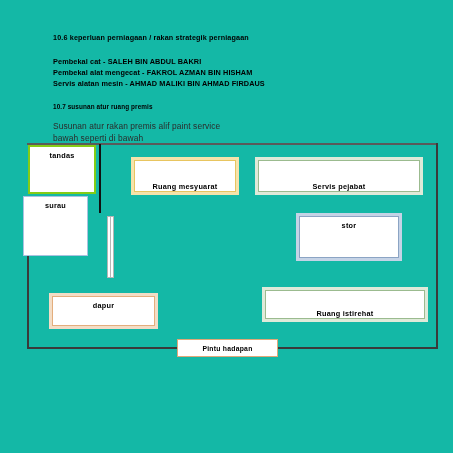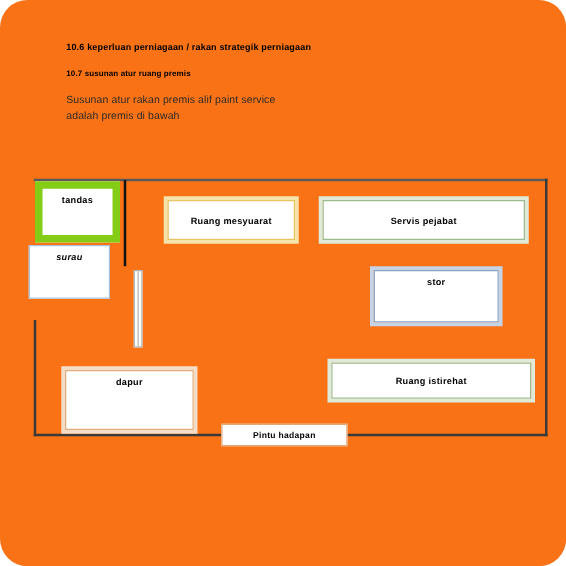--- a/index.html
+++ b/index.html
@@ -13,22 +13,21 @@
     position: relative;
     overflow: hidden;
     font-family: "Liberation Sans", sans-serif;
     color: #000000;
     -webkit-font-smoothing: antialiased;
   }
 
   .page {
     position: absolute;
     inset: 0;
-    background: #f97316;
-    border-radius: 22px;
+    background: #14b8a6;
   }
 
   
   .doc-text {
     position: absolute;
     left: 53px;
     top: 33px;
     width: 340px;
   }
   .heading {
@@ -116,33 +115,32 @@
     box-sizing: border-box;
     display: flex;
     justify-content: center;
   }
   .room .label {
     font-size: 7.3px;
     font-weight: bold;
     letter-spacing: 0.25px;
     white-space: nowrap;
   }
-  .room.center-v { align-items: center; }
+  .room.center-v { align-items: flex-end; }
   .room.top-lbl { align-items: flex-start; }
   .room.top-lbl .label { margin-top: 4px; }
 
   
   .room-tandas {
     left: 28px; top: 145px; width: 68px; height: 49px;
-    border: 6px solid #84cc16;
+    border: 2px solid #84cc16;
   }
   .room-surau {
-    left: 23px; top: 196px; width: 65px; height: 43px;
+    left: 23px; top: 196px; width: 65px; height: 60px;
     border: 1px solid #a9c2e0;
-    font-style: italic;
   }
 
   
   .room-mesyuarat {
     left: 134px; top: 160px; width: 102px; height: 32px;
     border: 1px solid #e8c560;
     outline: 3px solid #f5e3ab;
     outline-offset: 0px;
   }
   
@@ -158,21 +156,21 @@
     margin-top: 12px;
   }
   
   .room-stor {
     left: 299px; top: 216px; width: 100px; height: 42px;
     border: 1px solid #8ba4c4;
     outline: 3px solid #c5d3e6;
   }
   
   .room-dapur {
-    left: 52px; top: 296px; width: 103px; height: 48px;
+    left: 52px; top: 296px; width: 103px; height: 30px;
     border: 1px solid #e3ae7d;
     outline: 3px solid #f3ddc6;
   }
   
   .room-pintu {
     left: 177px; top: 339px; width: 101px; height: 18px;
     border: 1px solid #e0a878;
     align-items: center;
     z-index: 5;
   }
@@ -201,26 +199,31 @@
 </style>
 </head>
 <body>
 
 <div class="page">
 
   <div class="doc-text">
 
     <div class="heading">10.6 keperluan perniagaan / rakan strategik perniagaan</div>
 
+    <div class="suppliers">
+      <div>Pembekal cat - SALEH BIN ABDUL BAKRI</div>
+      <div>Pembekal alat mengecat - FAKROL AZMAN BIN HISHAM</div>
+      <div>Servis alatan mesin - AHMAD MALIKI BIN AHMAD FIRDAUS</div>
+    </div>
 
     <div class="heading2">10.7 susunan atur ruang premis</div>
 
     <div class="subtitle">
       <div>Susunan atur rakan premis alif paint service</div>
-      <div>adalah premis di bawah</div>
+      <div>bawah seperti di bawah</div>
     </div>
 
   </div>
 
   <div class="plan">
 
     <div class="wall wall-top"></div>
     <div class="wall wall-right"></div>
     <div class="wall wall-bottom"></div>
     <div class="wall wall-left-lower"></div>

